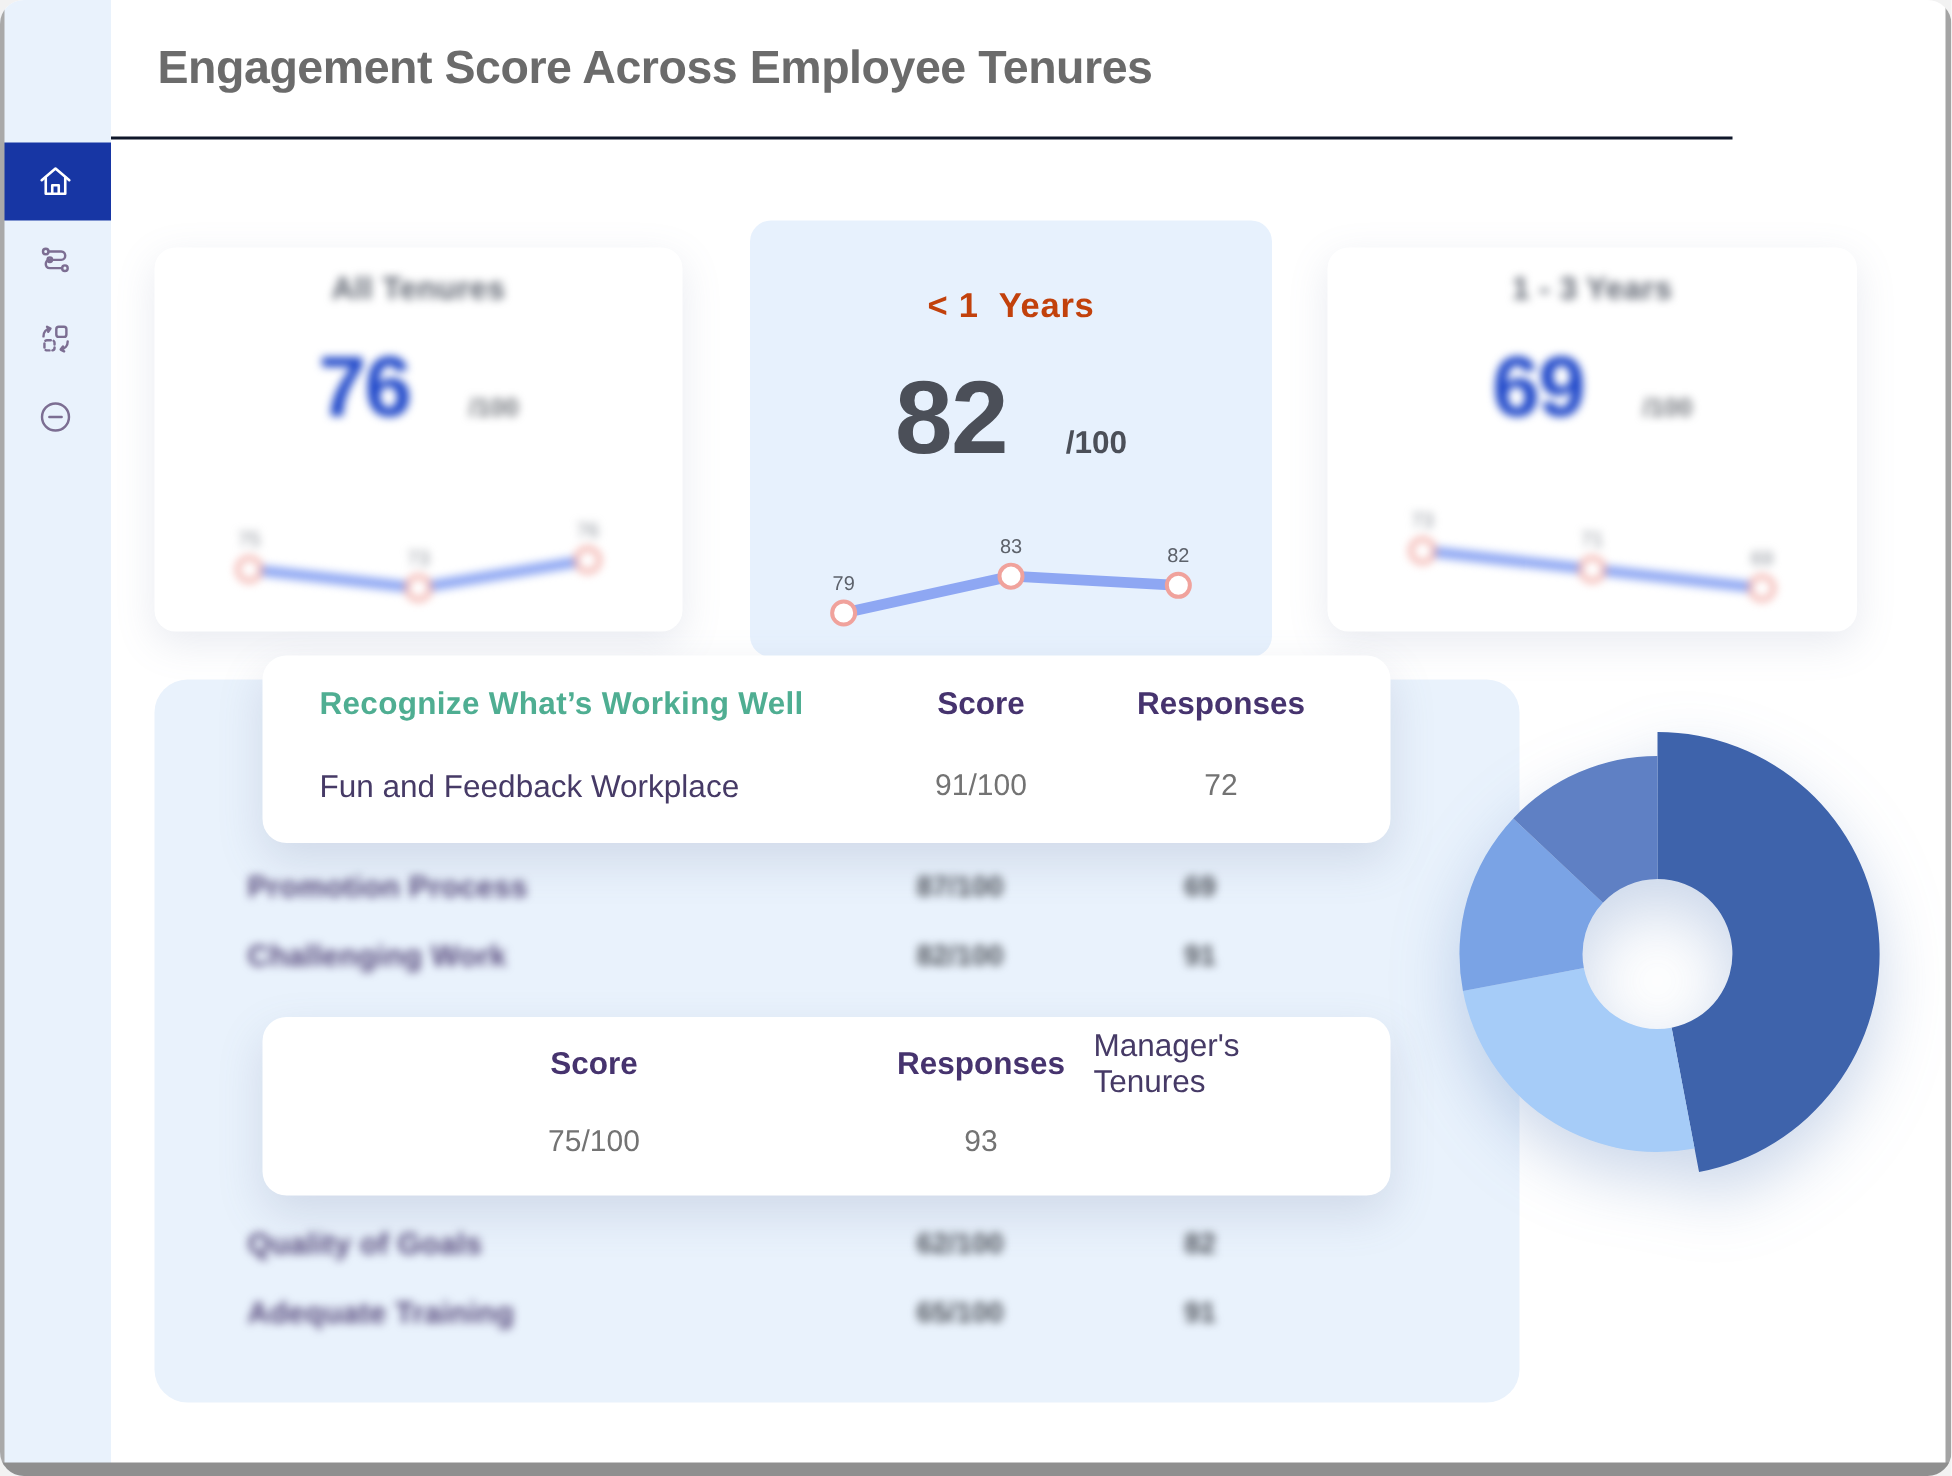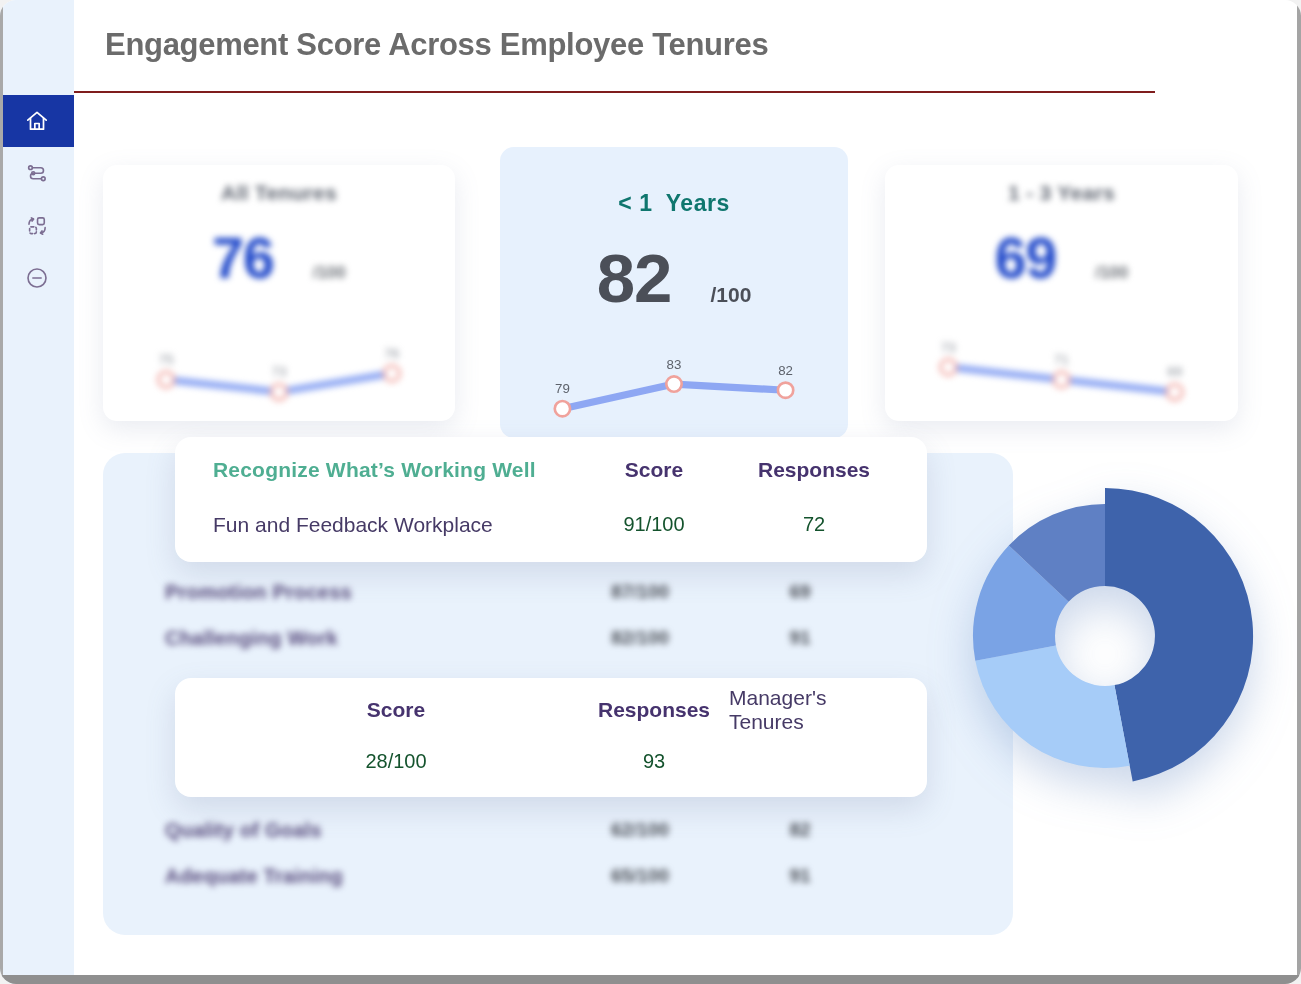--- a/index.html
+++ b/index.html
@@ -17,32 +17,32 @@
   .edge-right{position:absolute;right:0;top:0;width:4px;height:100%;background:#a4a4a4;z-index:50;}
   .edge-bottom{position:absolute;left:0;bottom:0;width:100%;height:9px;background:#8f8f8f;z-index:50;}
 
   
   .sidebar{position:absolute;left:0;top:0;width:74px;height:100%;background:#e9f2fc;z-index:5;}
   .nav-item{position:absolute;left:0;width:74px;height:52px;display:flex;align-items:center;justify-content:center;cursor:pointer;}
   .nav-item.active{background:#1736a4;}
   .nav-item svg{display:block;}
 
   
-  .header{position:absolute;left:74px;top:0;width:1081px;height:93px;background:#ffffff;border-bottom:2px solid #7f1d1d;box-sizing:border-box;z-index:4;}
+  .header{position:absolute;left:74px;top:0;width:1081px;height:93px;background:#ffffff;border-bottom:2px solid #0f172a;box-sizing:border-box;z-index:4;}
   .page-title{position:absolute;left:31px;top:27px;font-size:31px;font-weight:700;color:#6b6b6b;letter-spacing:-0.3px;}
 
   
   .tcard{position:absolute;border-radius:14px;}
   .tcard.side{background:#ffffff;box-shadow:0 8px 26px rgba(120,130,165,0.16);}
   .tcard.focus{background:#e7f1fd;}
   .tcard-inner{position:absolute;left:0;top:0;right:0;bottom:0;}
   .soft{filter:blur(3px);}
   .tcard-title{position:absolute;left:0;right:0;text-align:center;font-weight:700;white-space:pre;}
   .side .tcard-title{top:16px;font-size:21px;color:#5e6470;letter-spacing:0.3px;}
-  .focus .tcard-title{top:43px;font-size:23px;color:#0f766e;letter-spacing:0.5px;}
+  .focus .tcard-title{top:43px;font-size:23px;color:#c2410c;letter-spacing:0.5px;}
   .score-row{position:absolute;left:0;right:0;display:flex;justify-content:center;align-items:baseline;gap:7px;}
   .side .score-row{top:60px;}
   .focus .score-row{top:92px;}
   .score-big{font-weight:700;}
   .side .score-big{font-size:57px;color:#1d46c9;letter-spacing:-1px;}
   .focus .score-big{font-size:69px;color:#4b4f58;letter-spacing:-1px;}
   .score-denom{font-weight:700;margin-left:32px;}
   .side .score-denom{font-size:17px;color:#6d7178;}
   .focus .score-denom{font-size:21px;color:#4b4f58;}
   .trend{position:absolute;left:0;right:0;bottom:6px;height:104px;}
@@ -53,21 +53,21 @@
     position:absolute;left:72px;width:752px;background:#ffffff;border-radius:16px;
     box-shadow:0 12px 30px rgba(100,110,150,0.18);
     display:grid;grid-template-columns:1fr 150px 170px;grid-template-rows:1fr 1fr;
     align-items:center;padding:6px 28px 10px 38px;box-sizing:border-box;z-index:3;
   }
   .fc-title{font-size:21px;font-weight:700;letter-spacing:0.2px;}
   .fc-title.good{color:#4fae92;}
   .fc-title.bad{color:#df6057;}
   .col-h{font-size:21px;font-weight:700;color:#46336e;text-align:center;}
   .fc-label{font-size:21px;color:#463a66;}
-  .fc-val{font-size:20px;color:#14532d;text-align:center;}
+  .fc-val{font-size:20px;color:#737373;text-align:center;}
 
   .row-group{position:absolute;left:62px;width:720px;z-index:1;}
   .blur-row{display:grid;grid-template-columns:1fr 150px 170px;height:46px;align-items:center;}
   .br-label{font-size:20px;font-weight:700;color:#54477a;letter-spacing:0.2px;}
   .br-val{font-size:19px;font-weight:700;color:#4b4f57;text-align:center;}
 
   .donut{position:absolute;left:837px;top:18px;width:330px;height:330px;z-index:2;
     filter:drop-shadow(0 18px 22px rgba(70,110,180,0.28));}
 </style>
 </head>
@@ -197,21 +197,21 @@
         <div class="br-label">Challenging Work</div>
         <div class="br-val">82/100</div>
         <div class="br-val">91</div>
       </div>
     </div>
 
     <div class="focus-card" style="top:225px;height:119px;">
       <div class="col-h">Score</div>
       <div class="col-h">Responses</div>
       <div class="fc-label">Manager's Tenures</div>
-      <div class="fc-val">28/100</div>
+      <div class="fc-val">75/100</div>
       <div class="fc-val">93</div>
     </div>
 
     <div class="row-group soft" style="top:354px;">
       <div class="blur-row">
         <div class="br-label">Quality of Goals</div>
         <div class="br-val">62/100</div>
         <div class="br-val">82</div>
       </div>
       <div class="blur-row">

